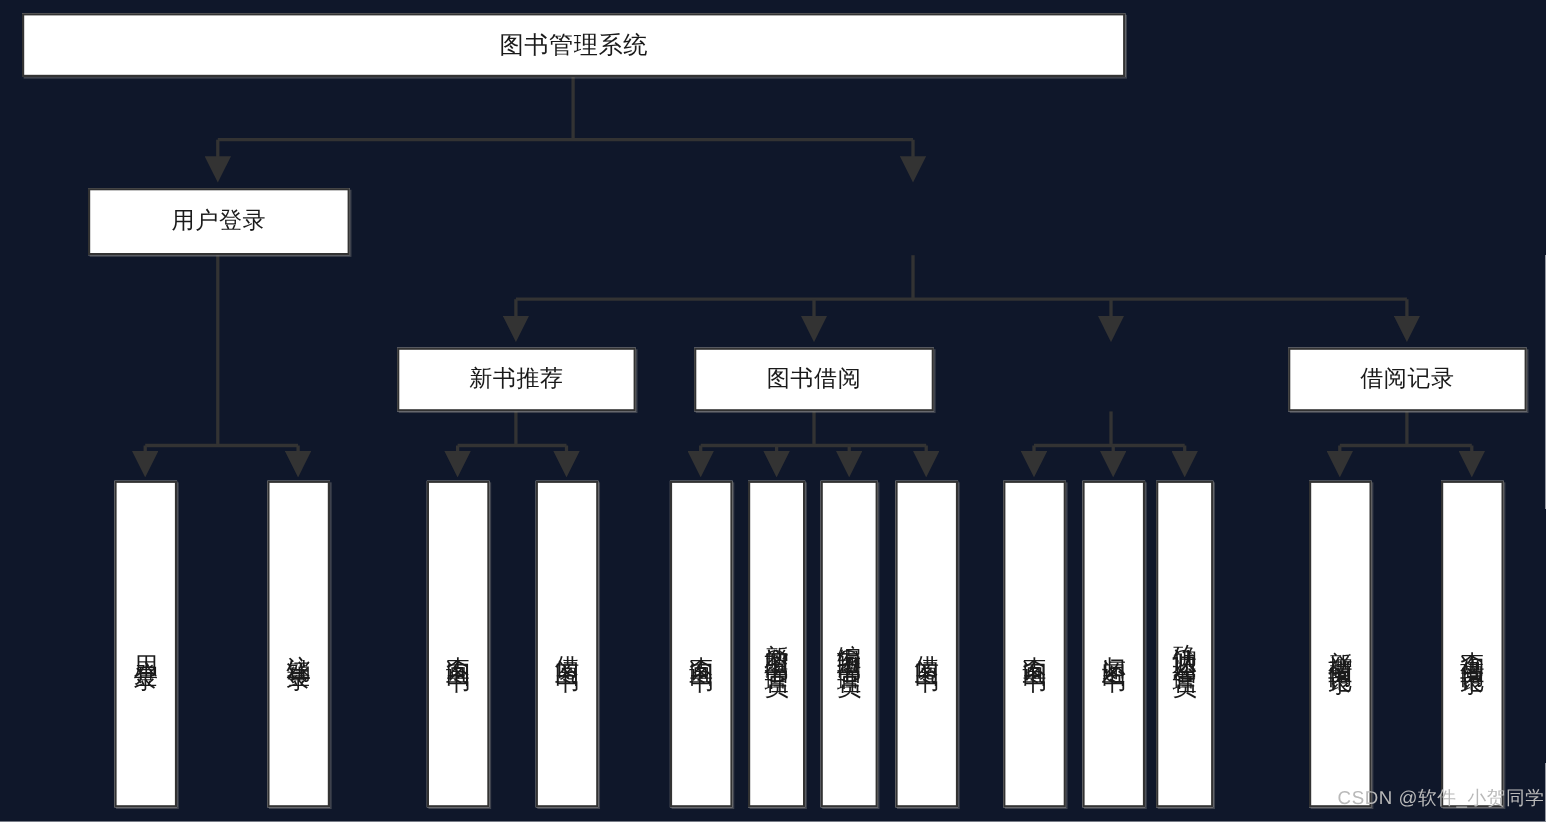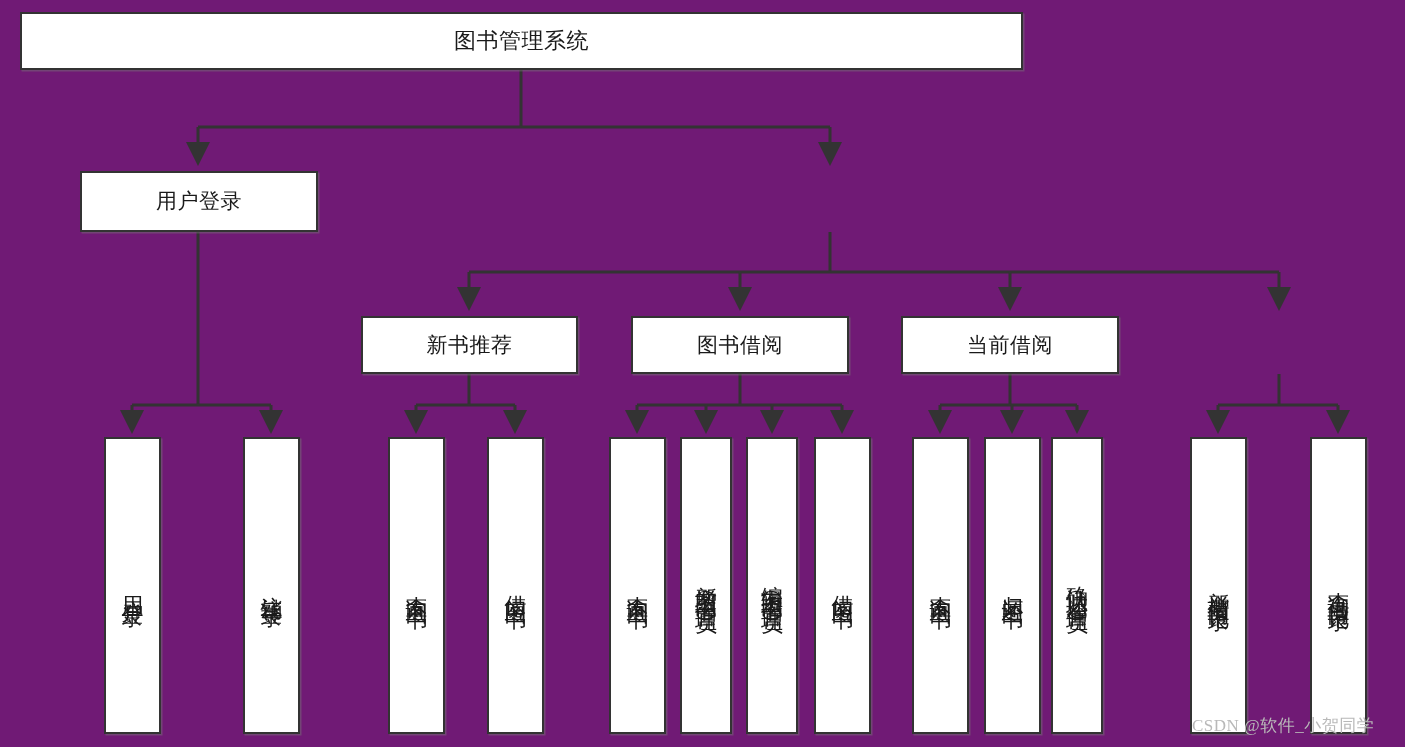--- a/index.html
+++ b/index.html
@@ -7,23 +7,22 @@
     padding: 0;
     background: #ffffff;
   }
   body {
     font-family: "Liberation Sans", "DejaVu Sans", sans-serif;
   }
   #canvas {
     position: relative;
     width: 1405px;
     height: 747px;
-    background: #701a75;
+    background: #0f172a;
     overflow: hidden;
-    font-family: Liberation Serif, serif;
   }
   svg.edges {
     position: absolute;
     left: 0;
     top: 0;
     width: 1405px;
     height: 747px;
     pointer-events: none;
   }
   .node {
@@ -62,20 +61,21 @@
     letter-spacing: 4px;
     white-space: nowrap;
     max-height: 285px;
   }
   .watermark {
     position: absolute;
     font-size: 17px;
     color: #b9b9b9;
     white-space: nowrap;
     letter-spacing: 0.5px;
+    padding-left: 24px;
   }
 </style>
 </head>
 <body>
 
 <div id="canvas">
 
   <svg class="edges" viewBox="0 0 1405 747">
     <defs>
       <marker id="arrow" viewBox="0 0 12 12" refX="10" refY="6" markerWidth="8" markerHeight="8" orient="auto-start-reverse">
@@ -133,22 +133,22 @@
   <div class="node horiz" id="n-l2-0" style="left: 80px; top: 171px; width: 238px; height: 61px;">
     <span class="label">用户登录</span>
   </div>
 
   <div class="node horiz" id="n-l3-0" style="left: 361px; top: 316px; width: 217px; height: 58px; align-items: center;">
     <span class="label">新书推荐</span>
   </div>
   <div class="node horiz" id="n-l3-1" style="left: 631px; top: 316px; width: 218px; height: 58px;">
     <span class="label">图书借阅</span>
   </div>
-  <div class="node horiz" id="n-l3-2" style="left: 901px; top: 316px; width: 218px; height: 58px;">
-    <span class="label">当前借阅</span>
+  <div class="node horiz" id="n-l3-3" style="left: 1171px; top: 316px; width: 217px; height: 58px;">
+    <span class="label">借阅记录</span>
   </div>
 
   <div class="node vert" id="n-l4-0" style="left: 104px; top: 437px; width: 57px; height: 297px;">
     <span class="label">用户登录</span>
   </div>
   <div class="node vert" id="n-l4-1" style="left: 243px; top: 437px; width: 57px; height: 297px;">
     <span class="label">注销登录</span>
   </div>
   <div class="node vert" id="n-l4-2" style="left: 388px; top: 437px; width: 57px; height: 297px;">
     <span class="label">查询图书</span>

